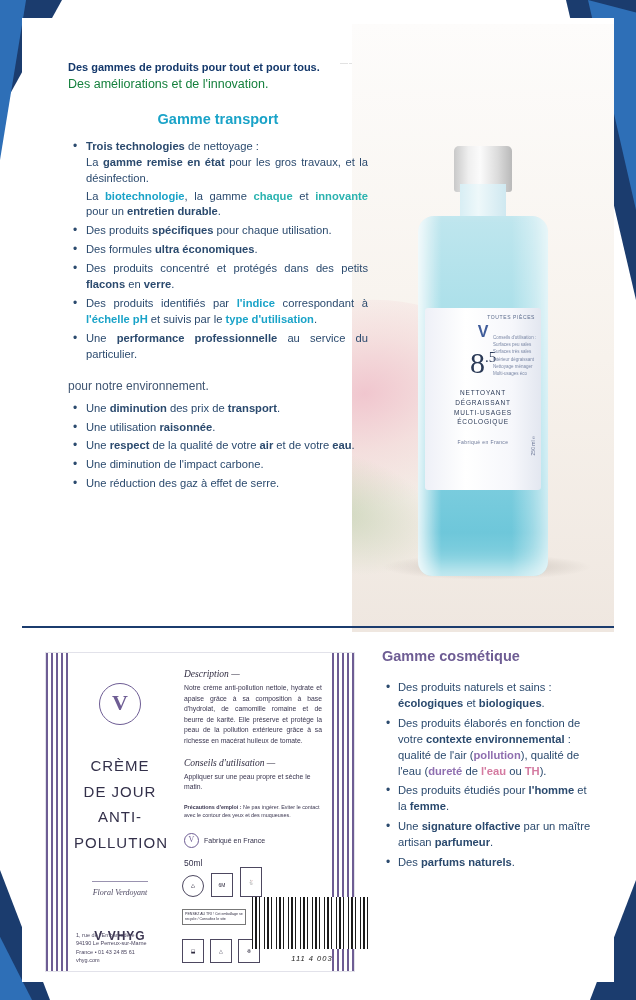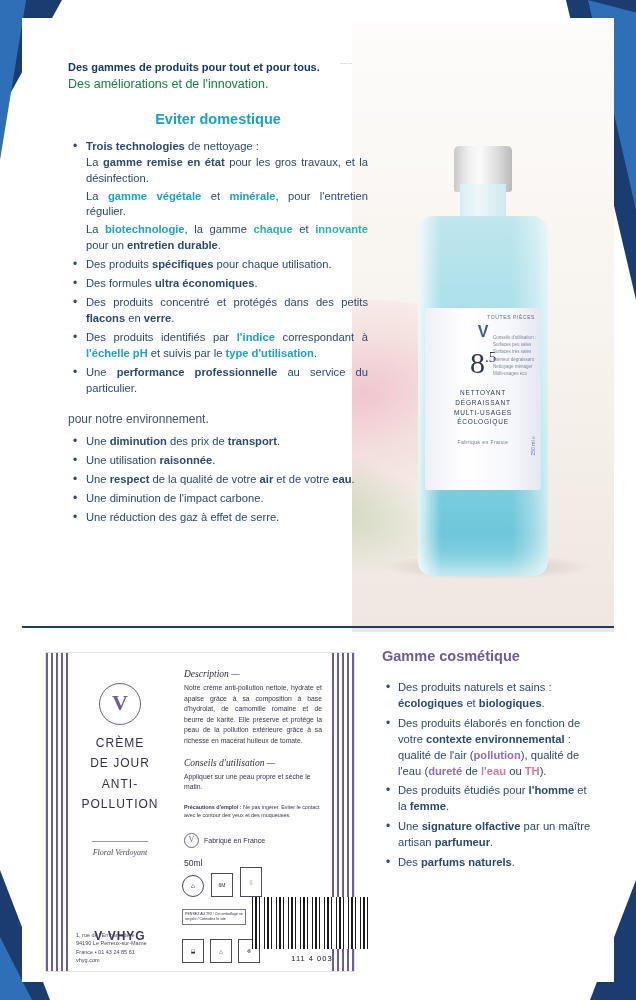--- a/index.html
+++ b/index.html
@@ -337,22 +337,22 @@
     margin: 14px auto 0 auto;
     border-radius: 50%;
     border: 1.6px solid #6e5d94;
     color: #6e5d94;
     font-size: 22px;
     font-weight: bold;
     line-height: 38px;
     font-family: "Liberation Serif", serif;
   }
   .prod-name {
-    margin-top: 8px;
-    font-size: 12px;
+    margin-top: 28px;
+    font-size: 15px;
     letter-spacing: 1px;
     line-height: 1.7;
     color: #33304a;
   }
   .scent {
     margin-top: 26px;
     font-size: 8px;
     font-style: italic;
     color: #4b4660;
     font-family: "Liberation Serif", serif;
@@ -567,27 +567,26 @@
           <div class="label-side-text">Conseils d'utilisation : Surfaces peu sales Surfaces très sales Intérieur dégraissant Nettoyage ménager Multi-usages éco</div>
           <div class="label-vol">250 ml ℮</div>
         </div>
       </div>
     </div>
 
     <div class="left-col">
       <h1 class="title">Des gammes de produits pour tout et pour tous.</h1>
       <div class="subtitle">Des améliorations et de l'innovation.</div>
 
-      <h2 class="section-title">Eviter domestique</h2>
+      <h2 class="section-title">Gamme transport</h2>
 
       <ul class="bullets">
         <li>
           <b>Trois technologies</b><span> de nettoyage :</span>
           <div class="sub-line">La <b>gamme remise en état</b> pour les gros travaux, et la désinfection.</div>
-          <div class="sub-line">La <span class="cy-b">gamme végétale</span> et <span class="cy-b">minérale</span>, pour l'entretien régulier.</div>
           <div class="sub-line">La <span class="cy-b">biotechnologie</span>, la gamme <span class="teal">chaque</span> et <span class="teal">innovante</span> pour un <b>entretien durable</b>.</div>
         </li>
         <li>Des produits <b>spécifiques</b> pour chaque utilisation.</li>
         <li>Des formules <b>ultra économiques</b>.</li>
         <li>Des produits concentré et protégés dans des petits <b>flacons</b> en <b>verre</b>.</li>
         <li>Des produits identifiés par <span class="cy-b">l'indice</span> correspondant à <span class="cy-b">l'échelle pH</span> et suivis par le <span class="cy-b">type d'utilisation</span>.</li>
         <li>Une <b>performance professionnelle</b> au service du particulier.</li>
       </ul>
 
       <div class="enjeux">
@@ -658,21 +657,21 @@
 
         <div style="position:absolute; left:10px; bottom:46px; width:64px; font-size:3.6px; line-height:1.4; color:#2f2b40; border:1px solid #777; padding:2px; box-sizing:border-box;">PENSEZ AU TRI ! Cet emballage se recycle / Consultez le site</div>
 
         <div style="position:absolute; left:10px; bottom:8px; display:flex; gap:6px;">
           <div class="pic">⬓</div>
           <div class="pic">△</div>
           <div class="pic">♽</div>
         </div>
 
         <div class="barcode" style="left:80px; bottom:22px;"></div>
-        <div class="barcode-num" style="left:80px; bottom:8px;">111 4 003</div>
+        <div class="barcode-num" style="left:80px; bottom:8px;font-style:italic;">111 4 003</div>
       </div>
 
       <div class="wave-band right"></div>
     </div>
 
     <div class="cosmetic-col" style="left:360px; top:630px;">
       <h2 class="cos-title">Gamme cosmétique</h2>
       <ul class="cos-bullets">
         <li>Des produits naturels et sains : <b>écologiques</b> et <b>biologiques</b>.</li>
         <li>Des produits élaborés en fonction de votre <b>contexte environnemental</b> : qualité de l'air (<span class="purple">pollution</span>), qualité de l'eau (<span class="purple">dureté</span> de <span class="pink">l'eau</span> ou <span class="pink">TH</span>).</li>

